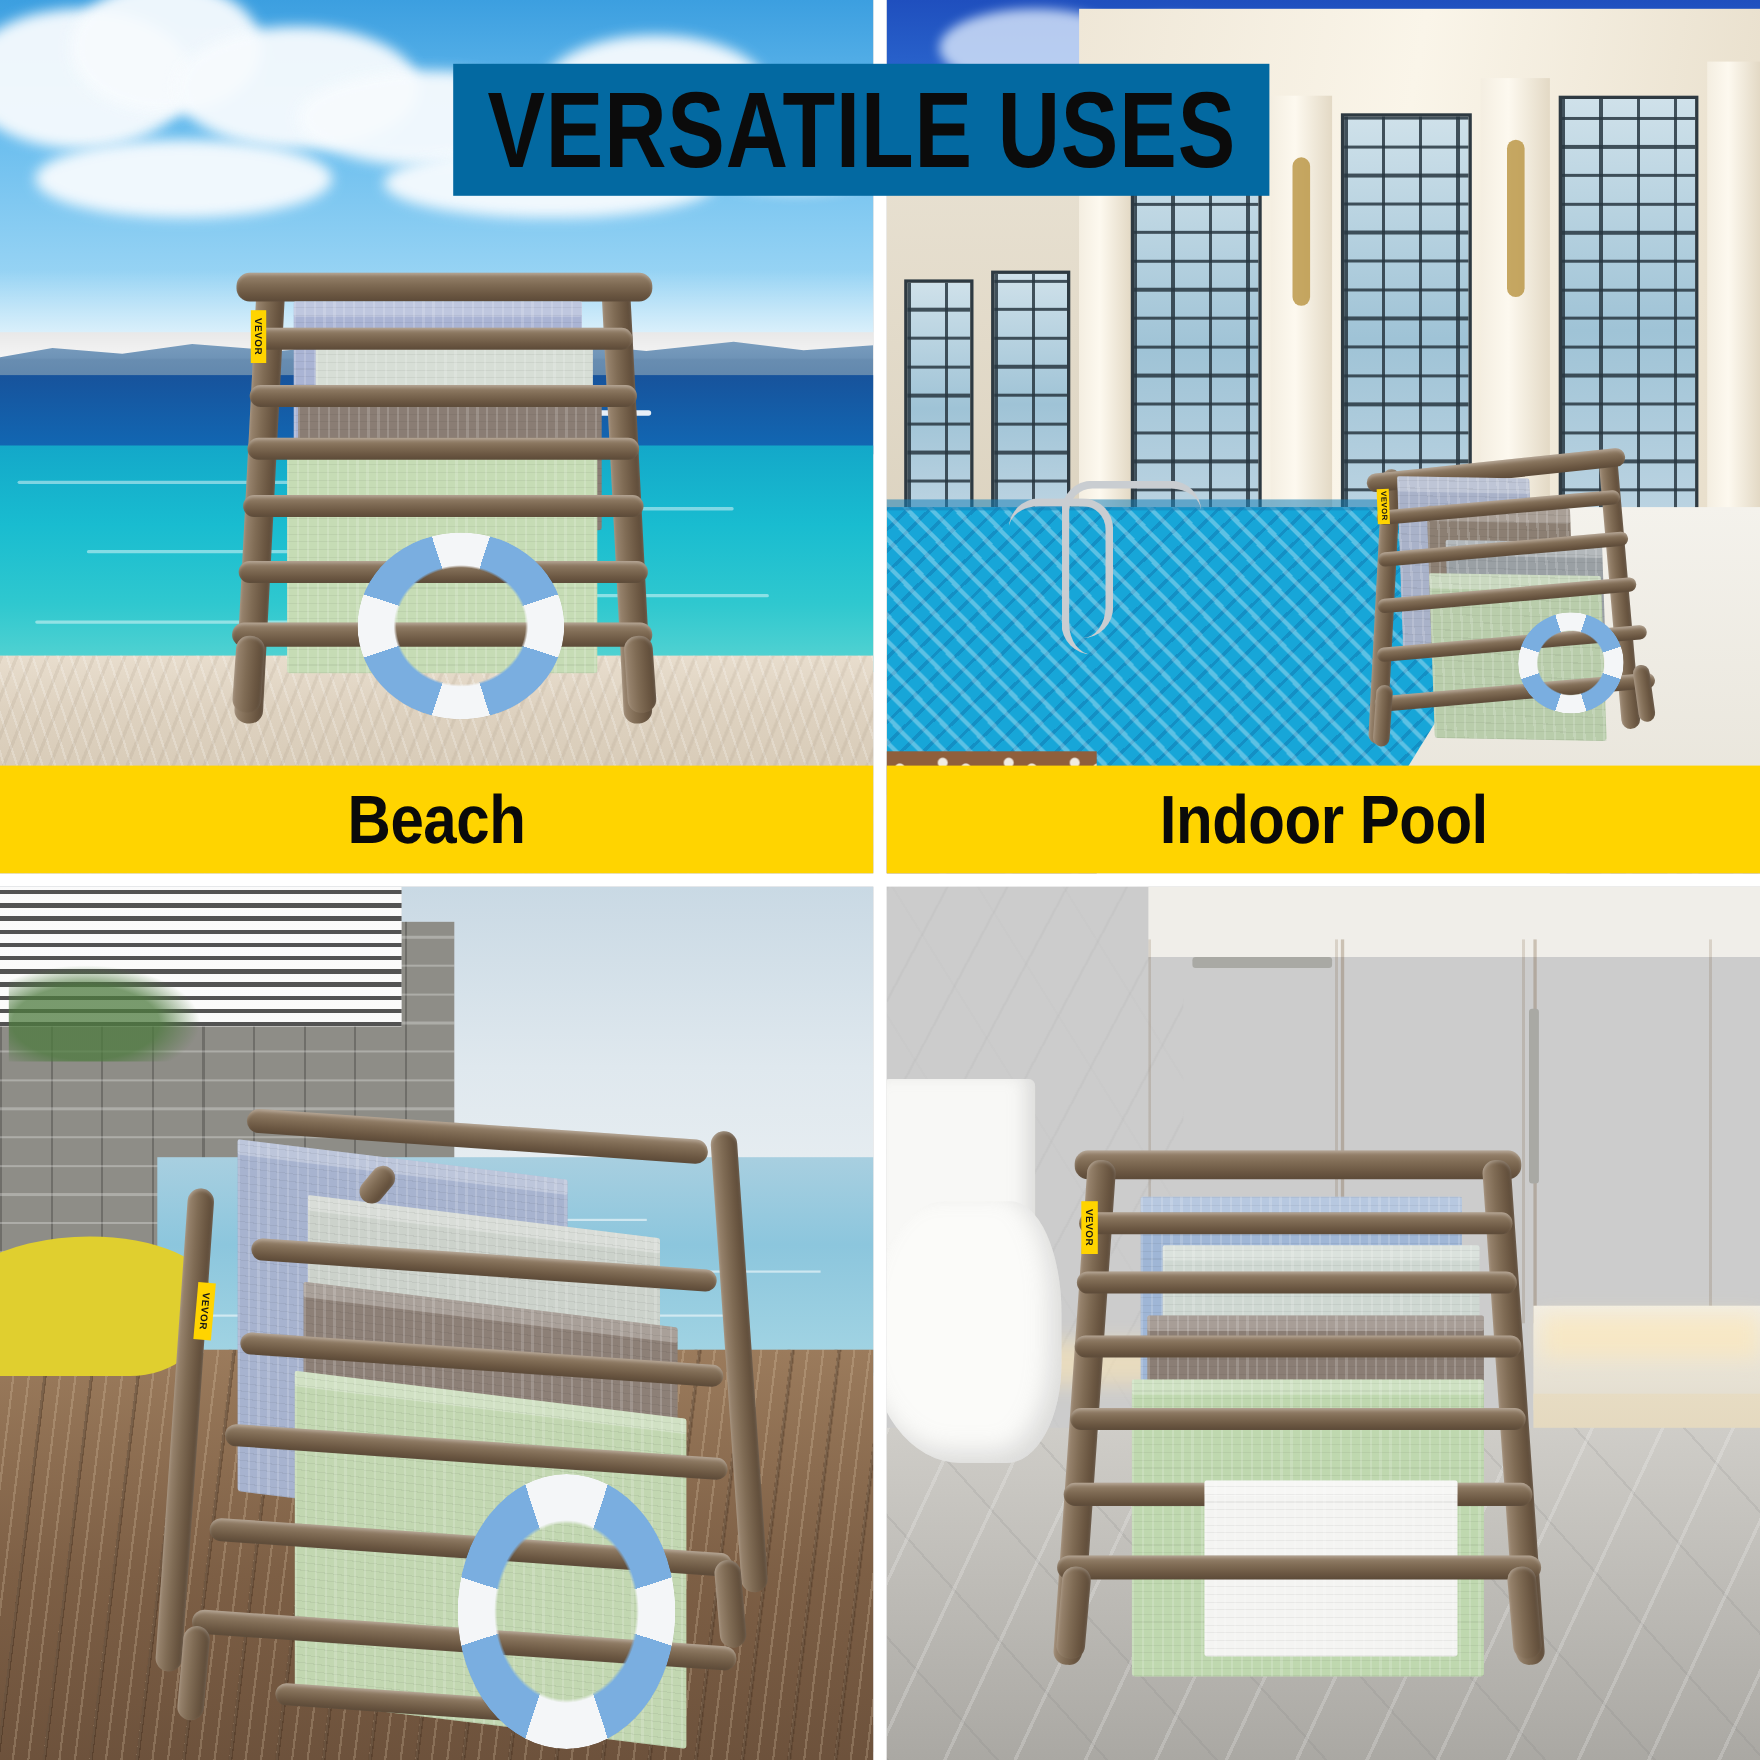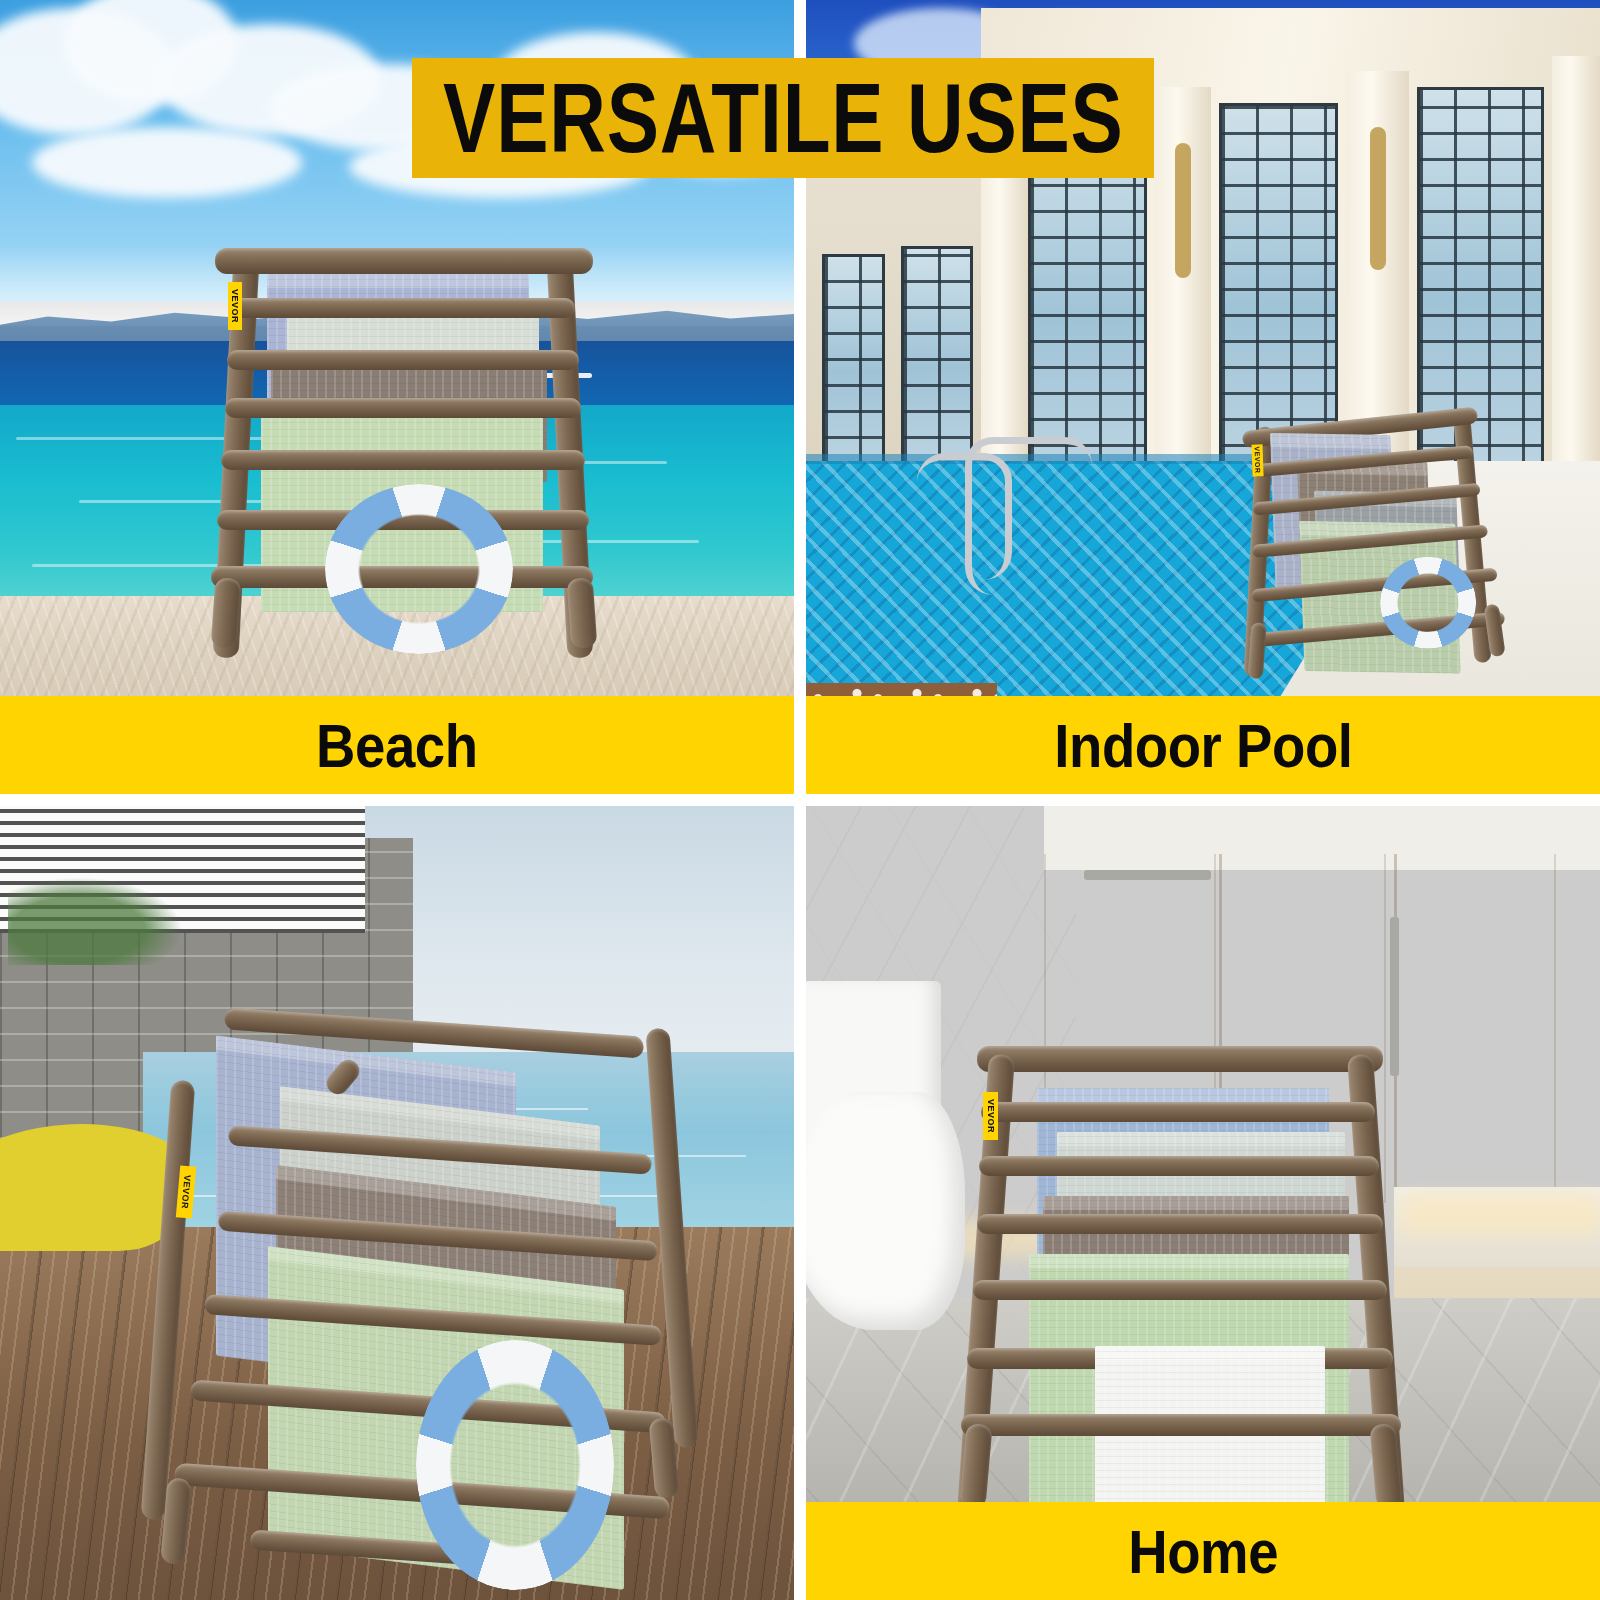--- a/index.html
+++ b/index.html
@@ -19,21 +19,21 @@
 
   
   .caption { position:absolute; left:0; right:0; bottom:0; height:98px;
     background:#FFD400; display:flex; align-items:center; justify-content:center; z-index:40; }
   .caption span { font-size:62px; font-weight:bold; color:#0a0a0a;
     letter-spacing:-0.5px; transform:scaleX(.88); transform-origin:center;
     white-space:nowrap; }
 
   
   #title-banner { position:absolute; left:412px; top:58px; width:742px; height:120px;
-    background:#eab308; z-index:90; display:flex; align-items:center; justify-content:center; }
+    background:#0369a1; z-index:90; display:flex; align-items:center; justify-content:center; }
   #title-banner span { font-size:98px; font-weight:bold; color:#0b0b0b;
     transform:scaleX(.80); transform-origin:center; letter-spacing:1px; white-space:nowrap;
     line-height:1; }
 
   
   .b-sky   { position:absolute; left:0; top:0; width:100%; height:38%;
     background:linear-gradient(#3c9fe0 0%, #6fc0ef 45%, #a9dcf6 100%); }
   .b-cloud { position:absolute; background:#f7fbfe; border-radius:50%; filter:blur(6px); opacity:.95; }
   .b-haze  { position:absolute; left:0; top:31%; width:100%; height:10%;
     background:linear-gradient(rgba(255,255,255,.0),rgba(255,255,255,.8)); }
@@ -399,22 +399,19 @@
         <div class="tube" style="left:16px;top:302px;width:426px;height:21px;"></div>
         <div class="towel" style="left:144px;top:300px;width:230px;height:160px;background:#f4f4f2;">
             <div class="fold"></div>
           </div>
         <div class="tube" style="left:10px;top:368px;width:440px;height:22px;"></div>
         <div class="tube v" style="left:12px;top:378px;width:26px;height:84px;transform:rotate(5deg);"></div>
         <div class="tube v" style="left:422px;top:378px;width:26px;height:84px;transform:rotate(-5deg);"></div>
         <div class="vevor" style="left:32px;top:46px;width:15px;height:48px;">VEVOR</div>
       </div>
     </div>
-    <div class="caption">
-      <span>Home</span>
-    </div>
   </div>
 
   <div id="title-banner">
     <span>VERSATILE USES</span>
   </div>
 
 </div>
 
 </body></html>

